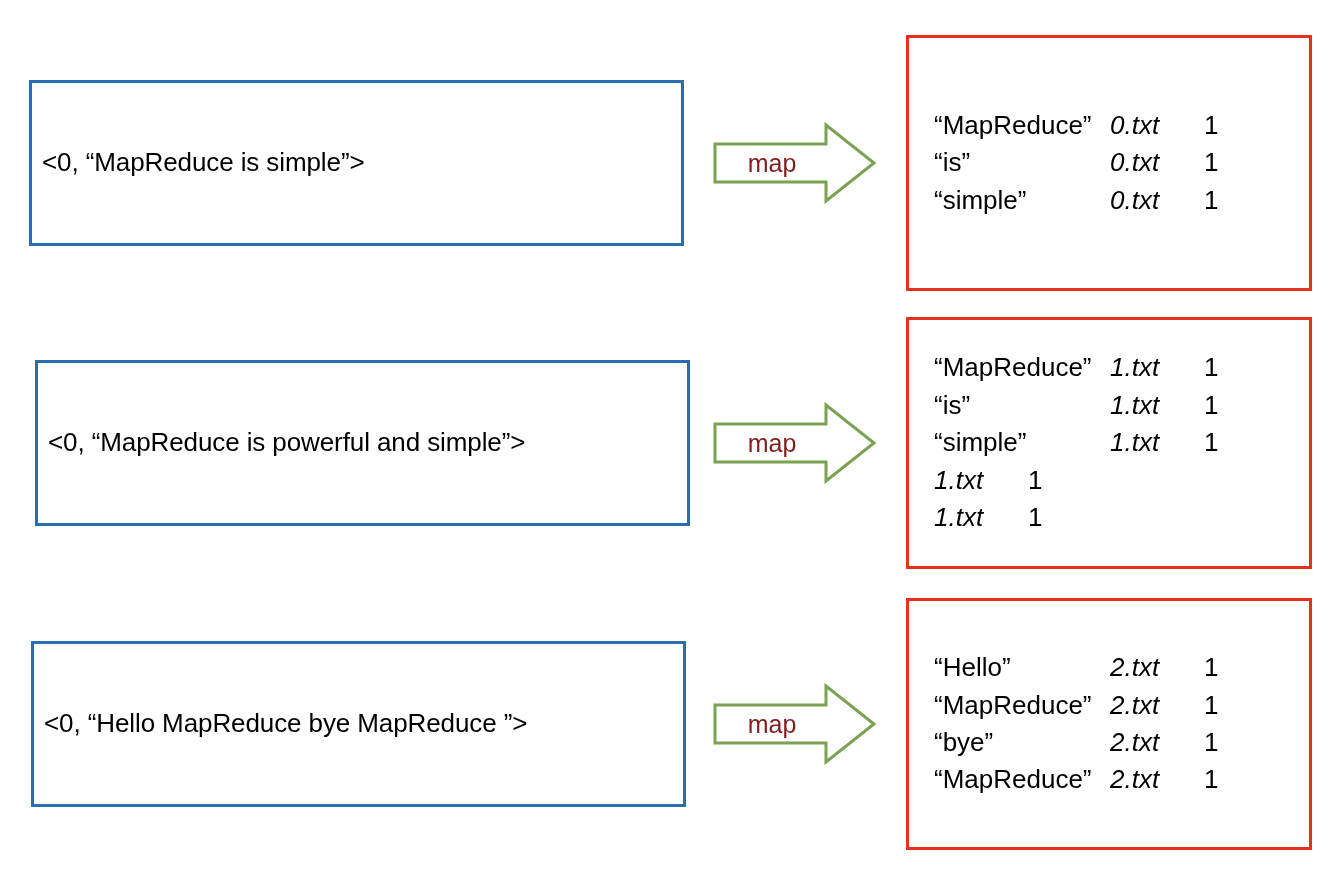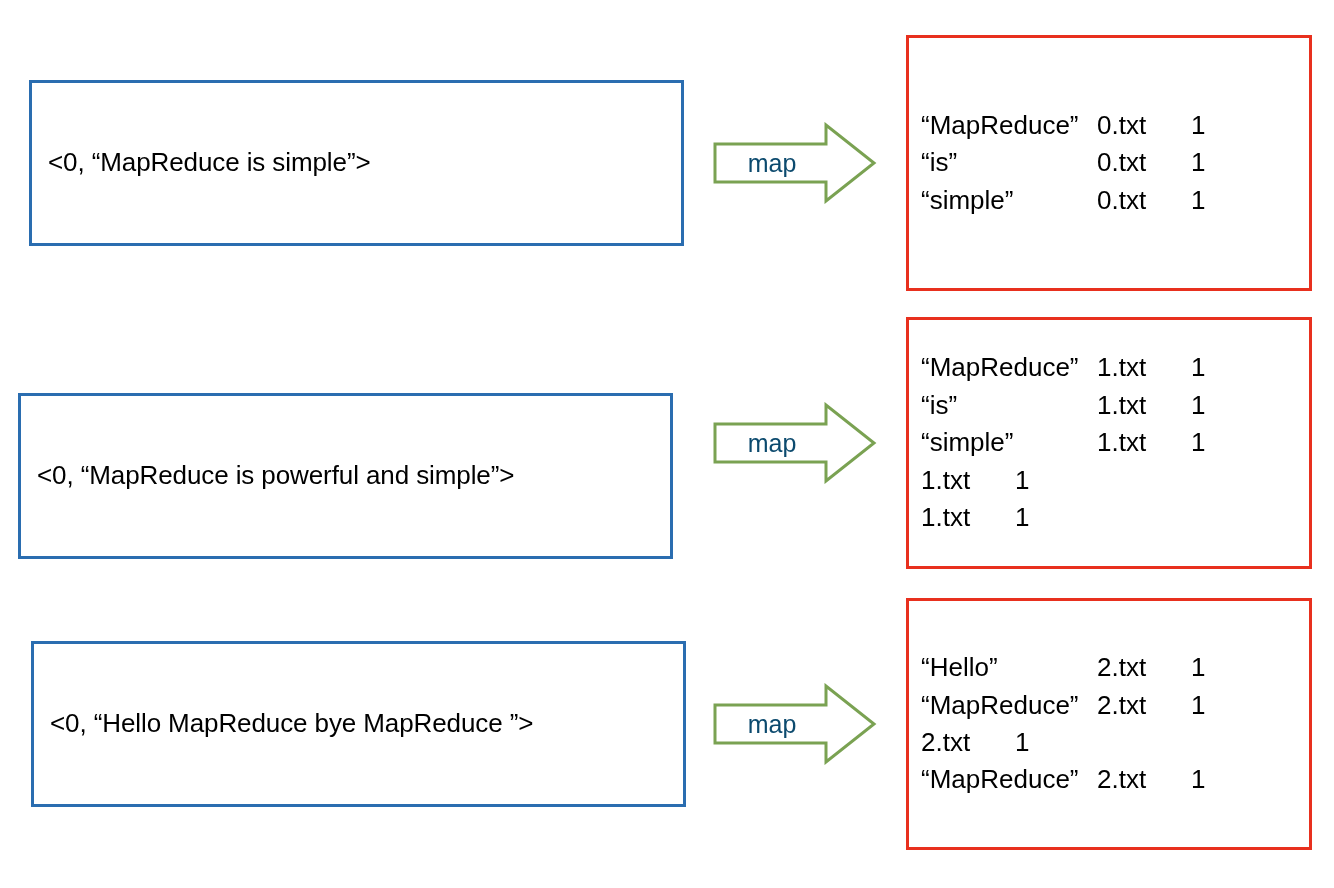--- a/index.html
+++ b/index.html
@@ -34,27 +34,27 @@
   
   .input-box {
     position: absolute;
     border: 3px solid #2a6db0;
     background: #ffffff;
     box-sizing: border-box;
     display: flex;
     align-items: center;
   }
   .row-1 .input-box { left: 29px; top: 80px;  width: 655px; height: 166px; }
-  .row-2 .input-box { left: 18px; top: 60px;  width: 655px; height: 166px; margin-top: 33px; }
+  .row-2 .input-box { left: 35px; top: 60px;  width: 655px; height: 166px; }
   .row-3 .input-box { left: 31px; top: 51px;  width: 655px; height: 166px; }
 
   .input-text {
     font-size: 26px;
     line-height: 1.2;
-    padding-left: 16px;
+    padding-left: 10px;
     white-space: pre;
     letter-spacing: -0.1px;
   }
 
   
   .arrow-wrap {
     position: absolute;
     width: 164px;
     height: 82px;
   }
@@ -70,50 +70,50 @@
   .arrow-label {
     position: absolute;
     left: 0;
     top: 0;
     width: 118px;
     height: 82px;
     display: flex;
     align-items: center;
     justify-content: center;
     font-size: 25px;
-    color: #0c4a6e;
+    color: #7f1d1d;
     pointer-events: none;
   }
 
   
   .output-box {
     position: absolute;
     border: 3px solid #e8301e;
     background: #ffffff;
     box-sizing: border-box;
     display: flex;
     flex-direction: column;
     justify-content: center;
   }
   .row-1 .output-box { left: 906px; top: 35px;  width: 406px; height: 256px; }
   .row-2 .output-box { left: 906px; top: 17px;  width: 406px; height: 252px; }
   .row-3 .output-box { left: 906px; top: 8px;   width: 406px; height: 252px; }
 
   .kv-list {
-    padding-left: 12px;
+    padding-left: 25px;
   }
   .kv-row {
     display: flex;
     align-items: baseline;
     font-size: 26px;
     line-height: 1.44;
     white-space: pre;
   }
   .kv-word  { width: 176px; flex: none; }
-  .kv-file  { width: 94px;  flex: none; }
+  .kv-file  { width: 94px;  flex: none; font-style: italic; }
   .kv-count { flex: none; }
 </style>
 </head>
 <body>
 
 <div id="diagram">
 
   <div class="row row-1">
 
     <div class="input-box">
@@ -209,20 +209,21 @@
           <span class="kv-word">“Hello”</span>
           <span class="kv-file">2.txt</span>
           <span class="kv-count">1</span>
         </div>
         <div class="kv-row">
           <span class="kv-word">“MapReduce”</span>
           <span class="kv-file">2.txt</span>
           <span class="kv-count">1</span>
         </div>
         <div class="kv-row">
+          <span class="kv-word">“bye”</span>
           <span class="kv-file">2.txt</span>
           <span class="kv-count">1</span>
         </div>
         <div class="kv-row">
           <span class="kv-word">“MapReduce”</span>
           <span class="kv-file">2.txt</span>
           <span class="kv-count">1</span>
         </div>
       </div>
     </div>

